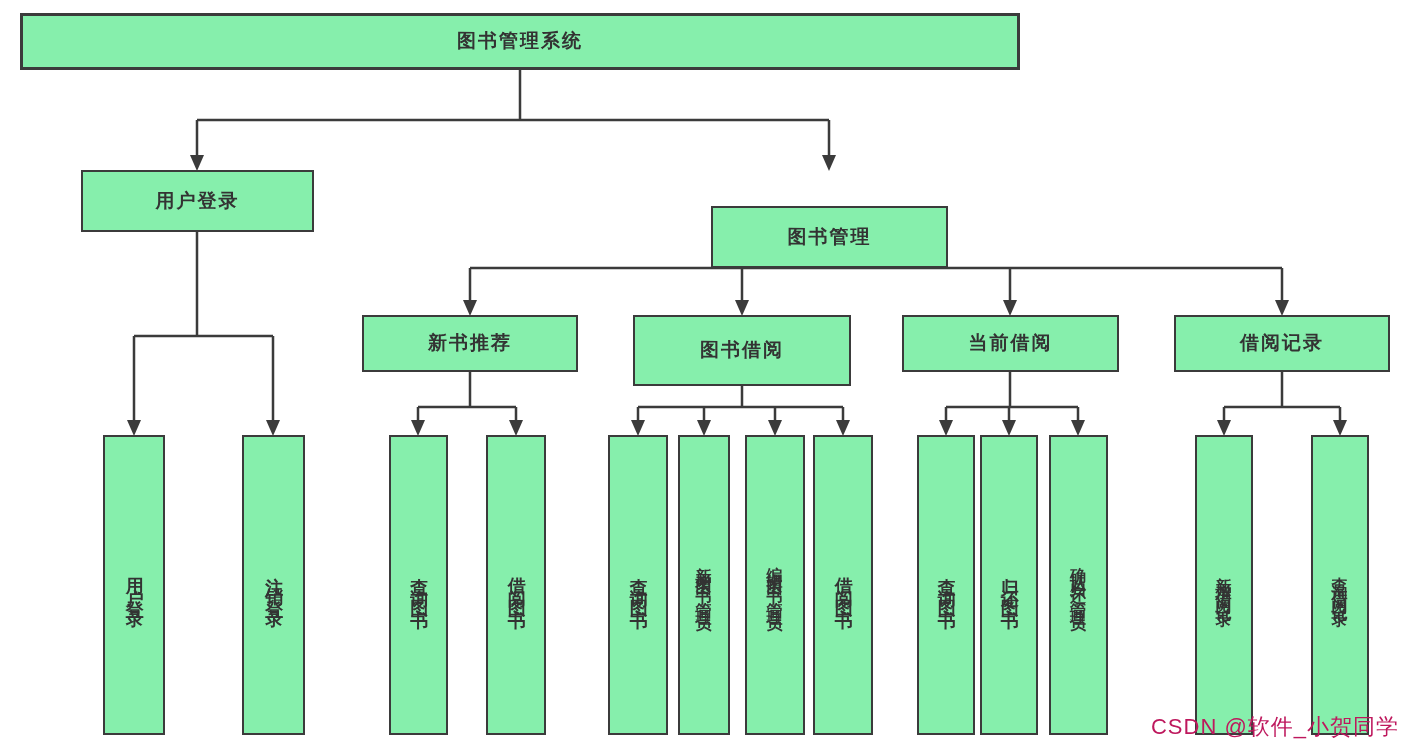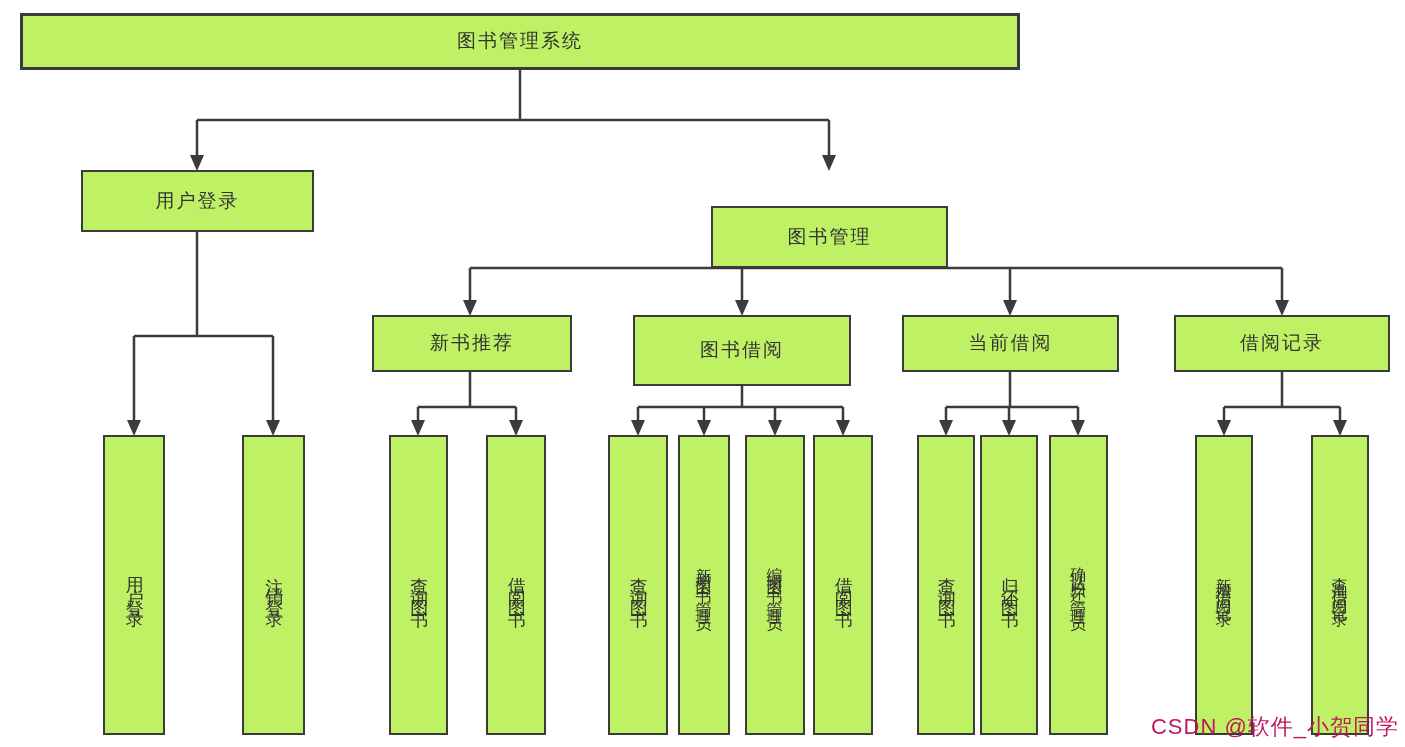--- a/index.html
+++ b/index.html
@@ -13,28 +13,29 @@
     background: #ffffff;
     overflow: hidden;
   }
   #wires {
     position: absolute; left: 0; top: 0;
     width: 1405px; height: 747px;
   }
   .box {
     position: absolute;
     box-sizing: border-box;
-    background: #bef264;
+    background: #86efac;
     border: 2px solid #3b3b3b;
     color: #333333;
     display: flex;
     align-items: center;
     justify-content: center;
     text-align: center;
     line-height: 1.2;
+    font-weight: bold;
   }
   .hbox {
     font-size: 19px;
     letter-spacing: 2px;
     white-space: nowrap;
   }
   .root {
     border-width: 3px;
   }
   .vbox {
@@ -105,21 +106,21 @@
       <polygon points="1224,436 1217,420 1231,420"></polygon>
       <polygon points="1340,436 1333,420 1347,420"></polygon>
     </g>
   </svg>
 
   <div class="box hbox root" style="left:20px; top:13px; width:1000px; height:57px;">图书管理系统</div>
 
   <div class="box hbox" style="left:81px; top:170px; width:233px; height:62px;">用户登录</div>
   <div class="box hbox" style="left:711px; top:170px; width:237px; height:62px;margin-top:36px;">图书管理</div>
 
-  <div class="box hbox" style="left:372px; top:315px; width:200px; height:57px;">新书推荐</div>
+  <div class="box hbox" style="left:362px; top:315px; width:216px; height:57px;">新书推荐</div>
   <div class="box hbox" style="left:633px; top:315px; width:218px; height:71px;">图书借阅</div>
   <div class="box hbox" style="left:902px; top:315px; width:217px; height:57px;">当前借阅</div>
   <div class="box hbox" style="left:1174px; top:315px; width:216px; height:57px;">借阅记录</div>
 
   <div class="box vbox" style="left:103px; width:62px;">用户登录</div>
   <div class="box vbox" style="left:242px; width:63px;">注销登录</div>
 
   <div class="box vbox" style="left:389px; width:59px;">查询图书</div>
   <div class="box vbox" style="left:486px; width:60px;">借阅图书</div>
 

